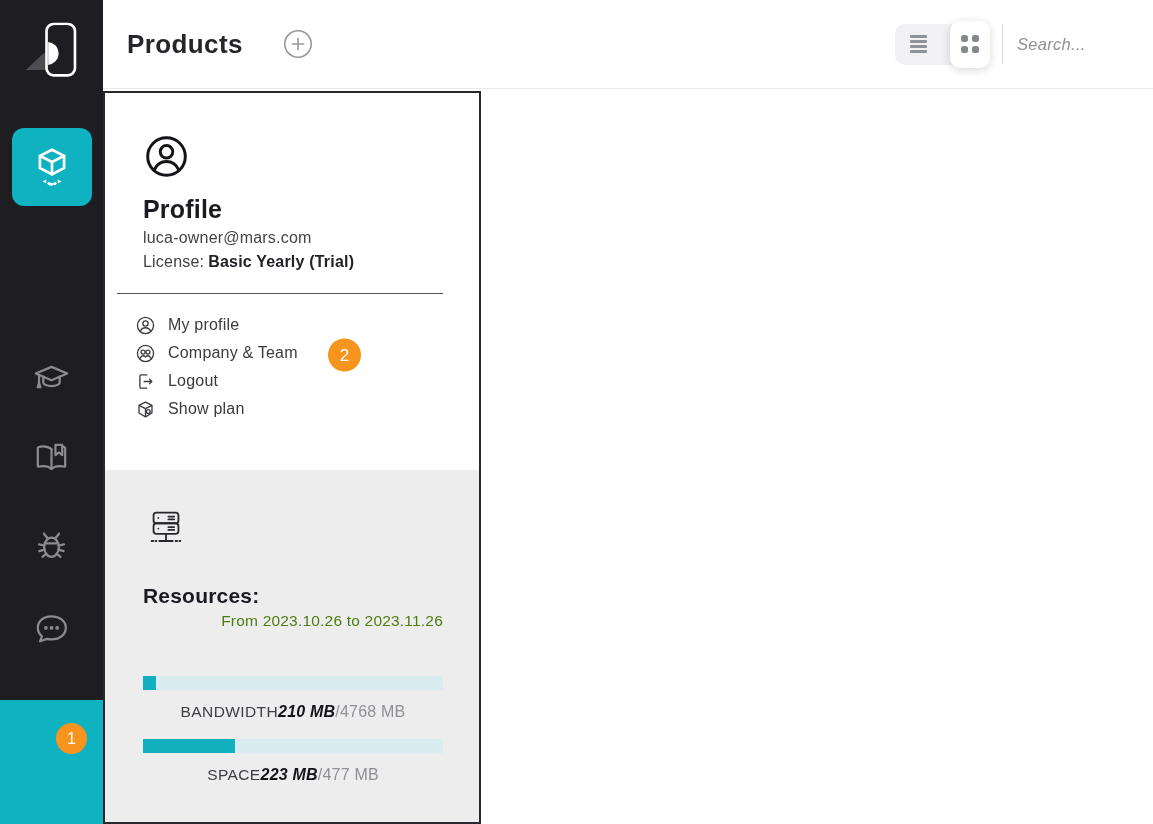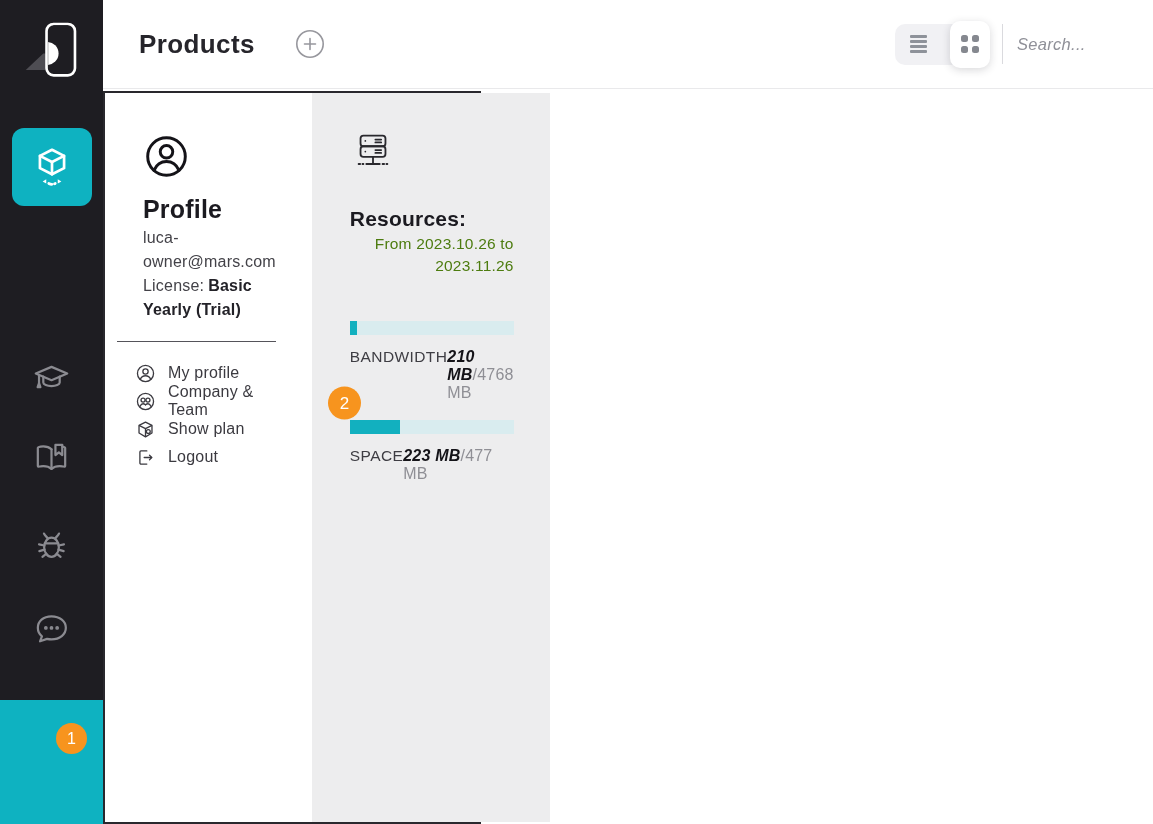--- a/index.html
+++ b/index.html
@@ -21,21 +21,21 @@
 
   .company { position:absolute; left:0; top:700px; width:103px; height:124px;
     background:#0eb2c1; color:#eafcfd; cursor:pointer; }
   .badge { background:#f7941e; color:#fff; border-radius:50%; display:flex;
     align-items:center; justify-content:center; font-weight:400; }
   .badge-1 { position:absolute; left:56px; top:723px; width:31px; height:31px; font-size:16px; z-index:6; }
 
   
   .topbar { position:absolute; left:103px; top:0; width:1050px; height:89px;
     background:#fff; border-bottom:1px solid #e9e9eb; display:flex; align-items:center;
-    padding:0 6px 0 36px; }
+    padding:0 6px 0 24px; }
   .page-title { font-size:26px; font-weight:600; color:#26252b; letter-spacing:.4px; }
   .add-btn { width:30px; height:30px; margin-left:40px; border:none; background:none;
     color:#97979d; cursor:pointer; padding:0; }
   .add-btn svg { width:30px; height:30px; display:block; }
   .topbar-right { margin-left:auto; display:flex; align-items:center; }
   .view-toggle { position:relative; width:93px; height:41px; background:#f1f1f4;
     border-radius:10px; display:flex; align-items:center; }
   .vt-btn { border:none; background:none; width:46px; height:41px; display:flex;
     align-items:center; justify-content:center; cursor:pointer; padding:0; }
   .vt-btn.active { position:absolute; right:-2px; top:-3px; width:40px; height:47px;
@@ -45,21 +45,21 @@
   .grid-icon { display:grid; grid-template-columns:7.5px 7.5px; grid-template-rows:7.5px 7.5px;
     gap:3.5px; }
   .grid-icon i { background:#85888f; border-radius:2.5px; }
   .vdivider { width:1px; height:40px; background:#dadade; margin:0 14px; }
   .search { border:none; outline:none; width:130px; font-size:16.5px;
     font-family:"Liberation Sans", sans-serif; color:#4c4c52; background:transparent;font-style:italic; }
   .search::placeholder { color:#8f9098; letter-spacing:.3px; }
 
   
   .panel { position:absolute; left:103px; top:91px; width:378px; height:733px;
-    border:2px solid #29282d; background:#fff; display:flex; flex-direction:row; z-index:4; }
+    border:2px solid #29282d; background:#fff; display:flex; flex-direction:column; z-index:4; }
   .panel-top { height:377px; padding:40px 36px 0 38px; }
   .avatar { width:47px; height:47px; color:#141318; display:block; }
   .avatar svg { width:100%; height:100%; }
   .profile-title { margin-top:12px; font-size:25px; line-height:34px; font-weight:700; color:#1b1a20; }
   .email { margin-top:0; font-size:16px; line-height:24px; color:#434248; }
   .license { font-size:16px; line-height:24px; color:#434248; }
   .license b { font-weight:600; color:#232228; margin-left:4px; }
   .divider { border:none; border-top:1.5px solid #55545a; margin:19px 0 0 -26px;
     width:calc(100% + 26px); }
   .menu { list-style:none; margin:17px 0 0 -8px; }
@@ -247,38 +247,38 @@
               <circle cx="14.8" cy="10.4" r="2.3"></circle>
               <path d="M5.9 17.5 c0.8 -2.1 1.9 -2.9 3.3 -2.9 1 0 1.8 0.4 2.8 1.2" stroke-linecap="round"></path>
               <path d="M12 15.8 c1 -0.8 1.8 -1.2 2.8 -1.2 1.4 0 2.5 0.8 3.3 2.9" stroke-linecap="round"></path>
             </svg>
           </span>
           <span>Company &amp; Team</span>
           <span class="badge badge-2">2</span>
         </li>
         <li>
           <span class="mi">
+            <svg viewBox="0 0 24 24" fill="none" stroke="currentColor" stroke-width="1.5" stroke-linecap="round" stroke-linejoin="round">
+              <path d="M13.5 4.5 H6.8 a1.2 1.2 0 0 0 -1.2 1.2 V18.3 a1.2 1.2 0 0 0 1.2 1.2 H13.5"></path>
+              <path d="M10.5 12 H19"></path>
+              <path d="M16.6 9.5 L19.1 12 L16.6 14.5"></path>
+            </svg>
+          </span>
+          <span>Logout</span>
+        </li>
+        <li>
+          <span class="mi">
             <svg viewBox="0 0 24 24" fill="none" stroke="currentColor" stroke-width="1.5" stroke-linejoin="round">
               <path d="M12 3.6 L19.4 7.3 V16 L12 20.4 L4.6 16 V7.3 Z"></path>
               <path d="M4.6 7.3 L12 11 L19.4 7.3"></path>
               <path d="M12 11 V20.4"></path>
               <circle cx="15.2" cy="14.3" r="2.2" fill="#fff"></circle>
             </svg>
           </span>
           <span>Show plan</span>
-        </li>
-        <li>
-          <span class="mi">
-            <svg viewBox="0 0 24 24" fill="none" stroke="currentColor" stroke-width="1.5" stroke-linecap="round" stroke-linejoin="round">
-              <path d="M13.5 4.5 H6.8 a1.2 1.2 0 0 0 -1.2 1.2 V18.3 a1.2 1.2 0 0 0 1.2 1.2 H13.5"></path>
-              <path d="M10.5 12 H19"></path>
-              <path d="M16.6 9.5 L19.1 12 L16.6 14.5"></path>
-            </svg>
-          </span>
-          <span>Logout</span>
         </li>
       </ul>
     </div>
 
     <div class="panel-bottom">
       <span class="server-icon">
         <svg viewBox="0 0 48 48" fill="none" stroke="currentColor" stroke-width="1.9" stroke-linecap="round" stroke-linejoin="round">
           <rect x="11" y="7" width="26" height="11" rx="3"></rect>
           <rect x="11" y="18" width="26" height="11" rx="3"></rect>
           <circle cx="16" cy="12.5" r="0.9" fill="currentColor" stroke="none"></circle>

